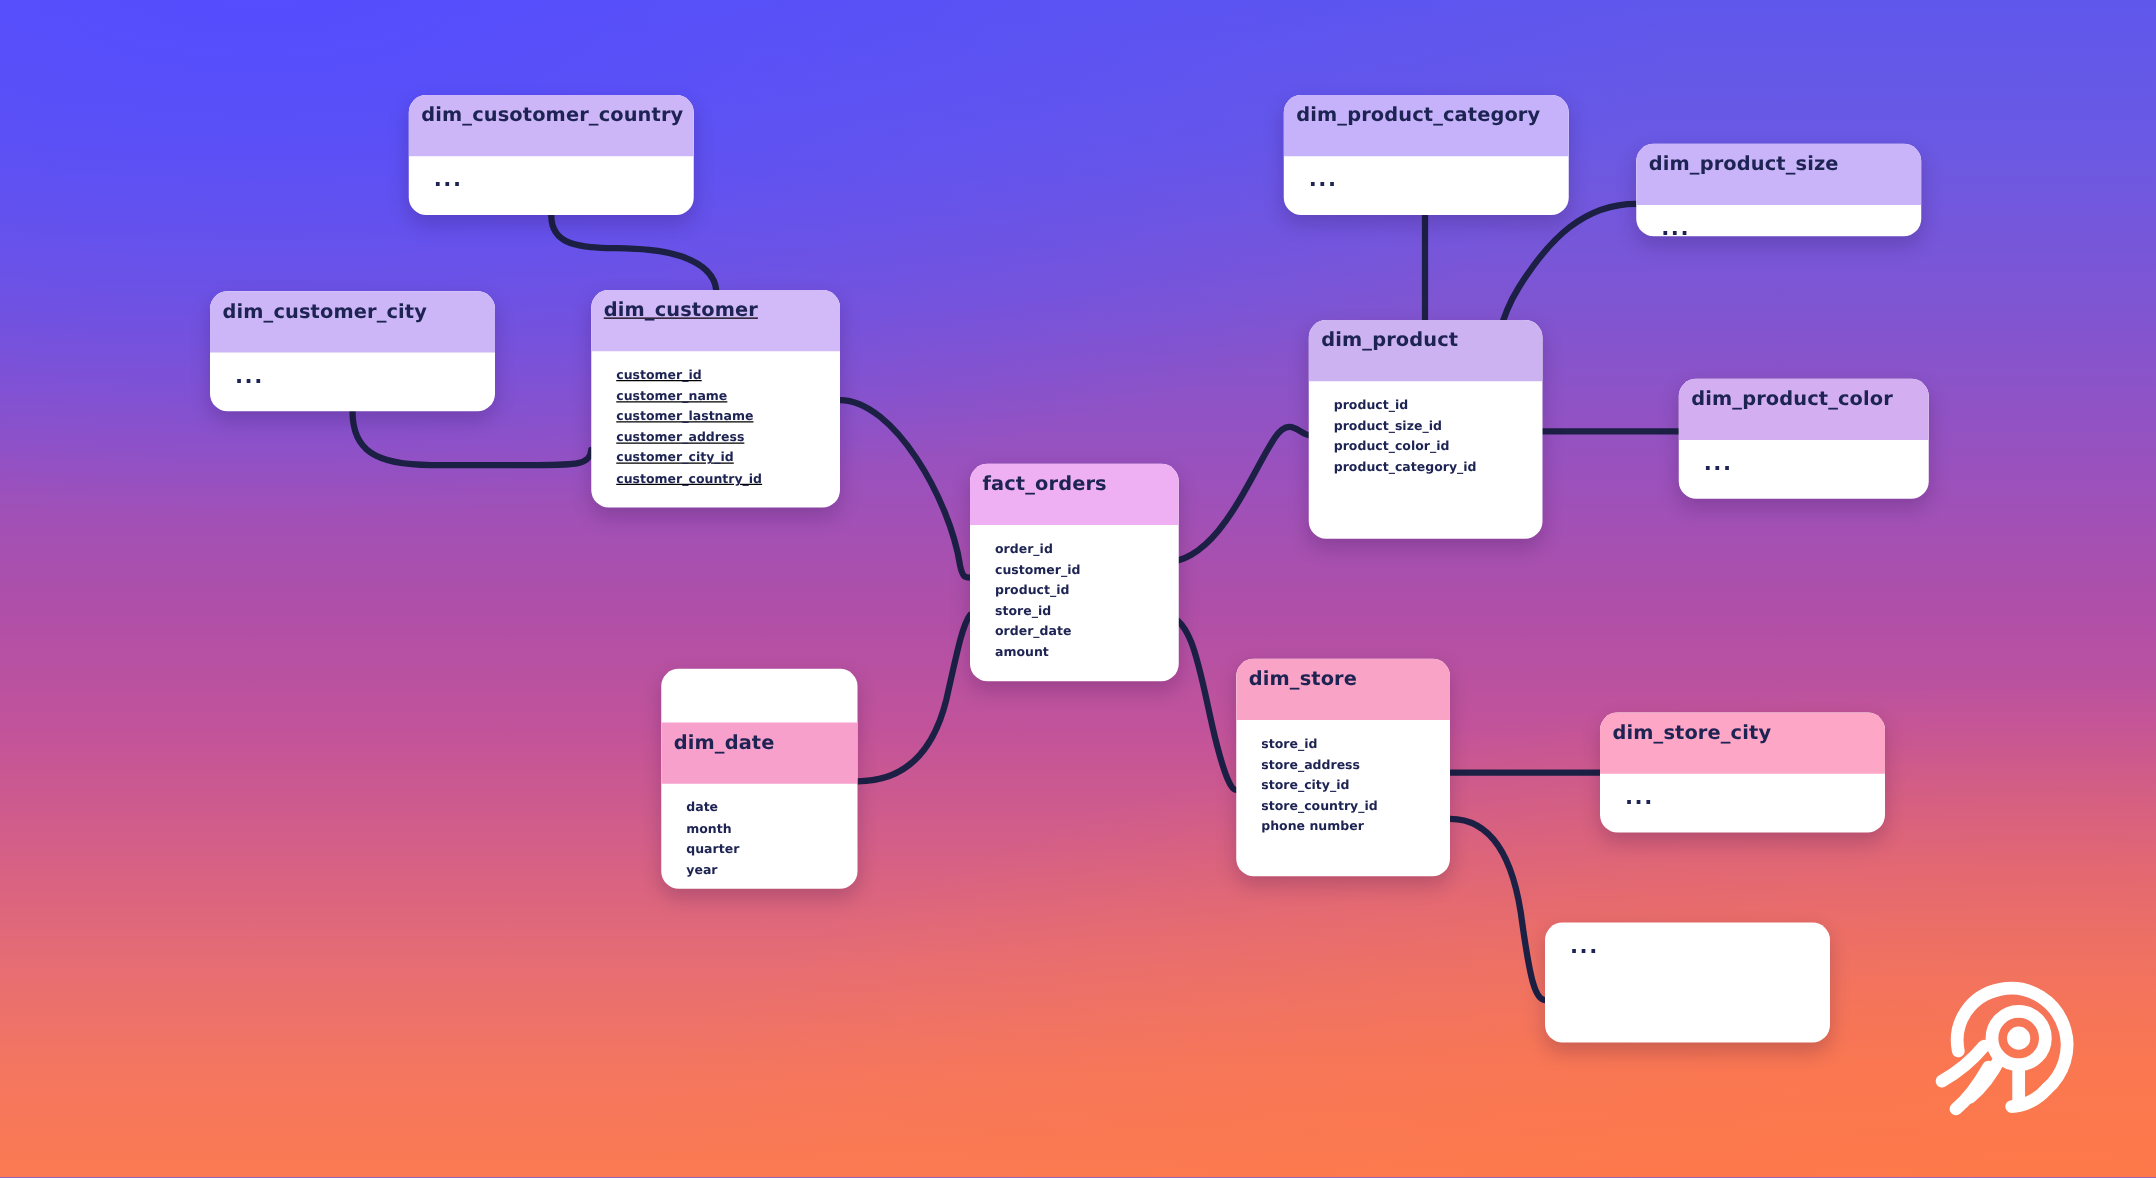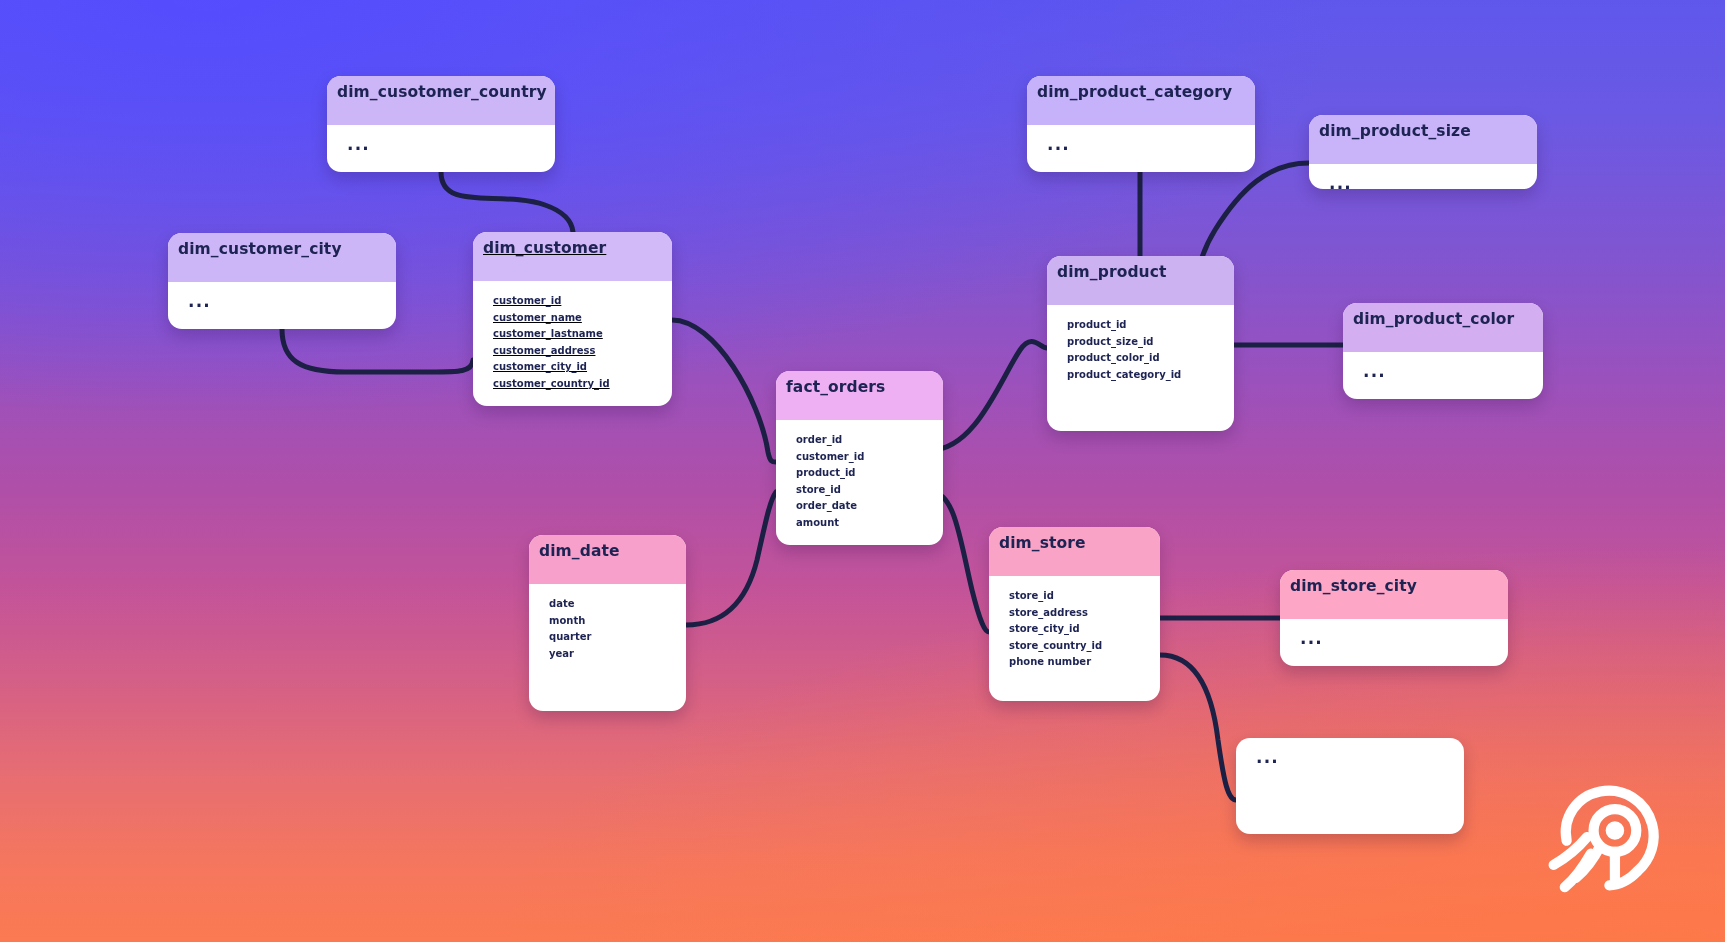--- a/index.html
+++ b/index.html
@@ -150,21 +150,21 @@
         <div class="bd">
           <span class="f">order_id</span>
           <span class="f">customer_id</span>
           <span class="f">product_id</span>
           <span class="f">store_id</span>
           <span class="f">order_date</span>
           <span class="f">amount</span>
         </div>
       </div>
       <div class="card" style="left: 529px; top: 535px; width: 157px; height: 176px;">
-        <div class="hd" style="background: rgb(247, 160, 204);">dim_date</div>
+        <div class="hd" style="background: rgb(247, 160, 204); margin-top: 43px;">dim_date</div>
         <div class="bd">
           <span class="f">date</span>
           <span class="f">month</span>
           <span class="f">quarter</span>
           <span class="f">year</span>
         </div>
       </div>
       <div class="card" style="left: 989px; top: 527px; width: 171px; height: 174px;">
         <div class="hd" style="background: rgb(249, 163, 198);">dim_store</div>
         <div class="bd">

